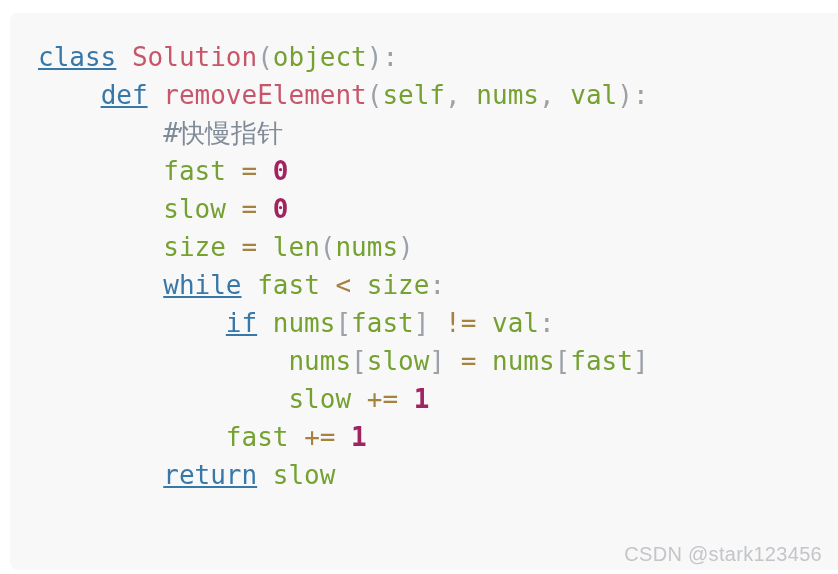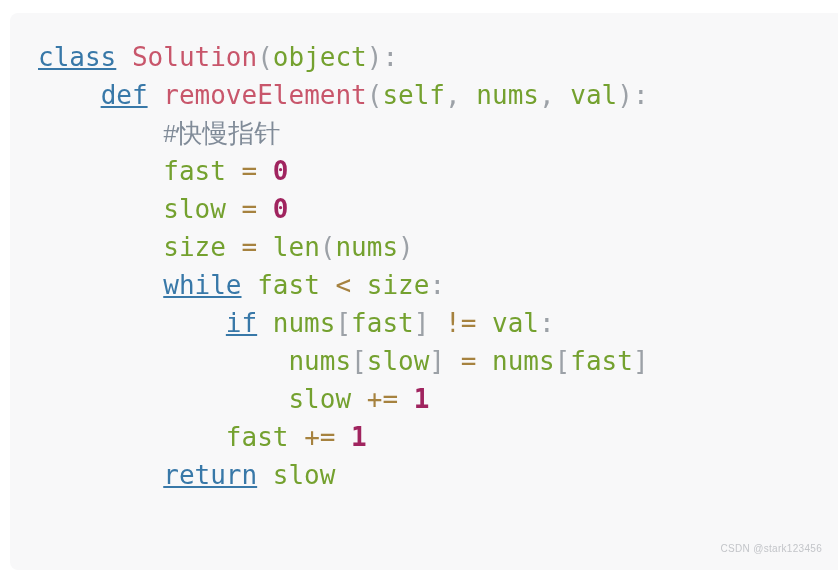--- a/index.html
+++ b/index.html
@@ -29,28 +29,28 @@
     line-height: 38px;
     white-space: pre;
     color: var(--c-text, #3f4245);
   }
   .code-line { height: 38px; }
   .tok-keyword     { color: var(--c-keyword); text-decoration: underline; }
   .tok-title       { color: var(--c-title); }
   .tok-identifier  { color: var(--c-identifier); }
   .tok-operator    { color: var(--c-operator); }
   .tok-number      { color: var(--c-number); font-weight: bold; }
-  .tok-comment     { color: var(--c-comment); font-family: Liberation Serif, serif; }
+  .tok-comment     { color: var(--c-comment); }
   .tok-punctuation { color: var(--c-punctuation); }
   .watermark {
     position: absolute;
     right: 16px;
     top: 543px;
     font-family: "Liberation Sans", sans-serif;
-    font-size: 10px;
+    font-size: 20px;
     letter-spacing: 0.3px;
     color: var(--c-watermark, #c3c5c9);
   }
 </style>
 </head>
 <body>
 
 <div class="code-block">
   <pre class="code-pre" id="code-pre"><div class="code-line"><span class="tok-keyword">class</span><span> </span><span class="tok-title">Solution</span><span class="tok-punctuation">(</span><span class="tok-identifier">object</span><span class="tok-punctuation">):</span></div><div class="code-line"><span>    </span><span class="tok-keyword">def</span><span> </span><span class="tok-title">removeElement</span><span class="tok-punctuation">(</span><span class="tok-identifier">self</span><span class="tok-punctuation">,</span><span> </span><span class="tok-identifier">nums</span><span class="tok-punctuation">,</span><span> </span><span class="tok-identifier">val</span><span class="tok-punctuation">):</span></div><div class="code-line"><span>        </span><span class="tok-comment">#快慢指针</span></div><div class="code-line"><span>        </span><span class="tok-identifier">fast</span><span> </span><span class="tok-operator">=</span><span> </span><span class="tok-number">0</span></div><div class="code-line"><span>        </span><span class="tok-identifier">slow</span><span> </span><span class="tok-operator">=</span><span> </span><span class="tok-number">0</span></div><div class="code-line"><span>        </span><span class="tok-identifier">size</span><span> </span><span class="tok-operator">=</span><span> </span><span class="tok-identifier">len</span><span class="tok-punctuation">(</span><span class="tok-identifier">nums</span><span class="tok-punctuation">)</span></div><div class="code-line"><span>        </span><span class="tok-keyword">while</span><span> </span><span class="tok-identifier">fast</span><span> </span><span class="tok-operator">&lt;</span><span> </span><span class="tok-identifier">size</span><span class="tok-punctuation">:</span></div><div class="code-line"><span>            </span><span class="tok-keyword">if</span><span> </span><span class="tok-identifier">nums</span><span class="tok-punctuation">[</span><span class="tok-identifier">fast</span><span class="tok-punctuation">]</span><span> </span><span class="tok-operator">!=</span><span> </span><span class="tok-identifier">val</span><span class="tok-punctuation">:</span></div><div class="code-line"><span>                </span><span class="tok-identifier">nums</span><span class="tok-punctuation">[</span><span class="tok-identifier">slow</span><span class="tok-punctuation">]</span><span> </span><span class="tok-operator">=</span><span> </span><span class="tok-identifier">nums</span><span class="tok-punctuation">[</span><span class="tok-identifier">fast</span><span class="tok-punctuation">]</span></div><div class="code-line"><span>                </span><span class="tok-identifier">slow</span><span> </span><span class="tok-operator">+=</span><span> </span><span class="tok-number">1</span></div><div class="code-line"><span>            </span><span class="tok-identifier">fast</span><span> </span><span class="tok-operator">+=</span><span> </span><span class="tok-number">1</span></div><div class="code-line"><span>        </span><span class="tok-keyword">return</span><span> </span><span class="tok-identifier">slow</span></div></pre>
 </div>

